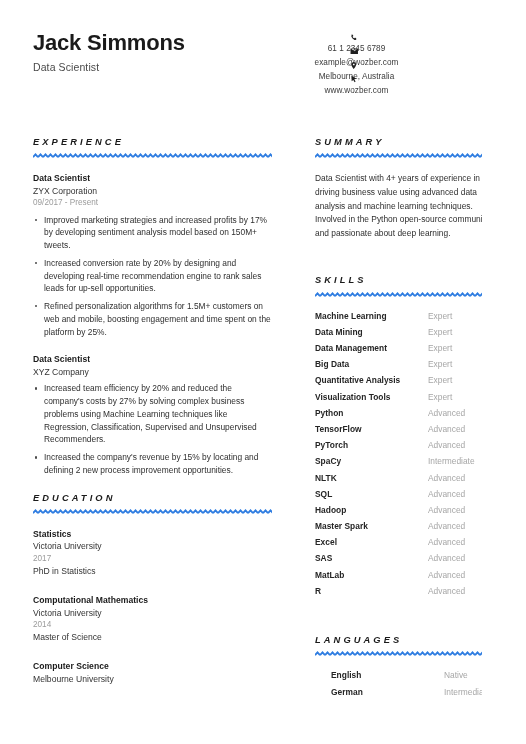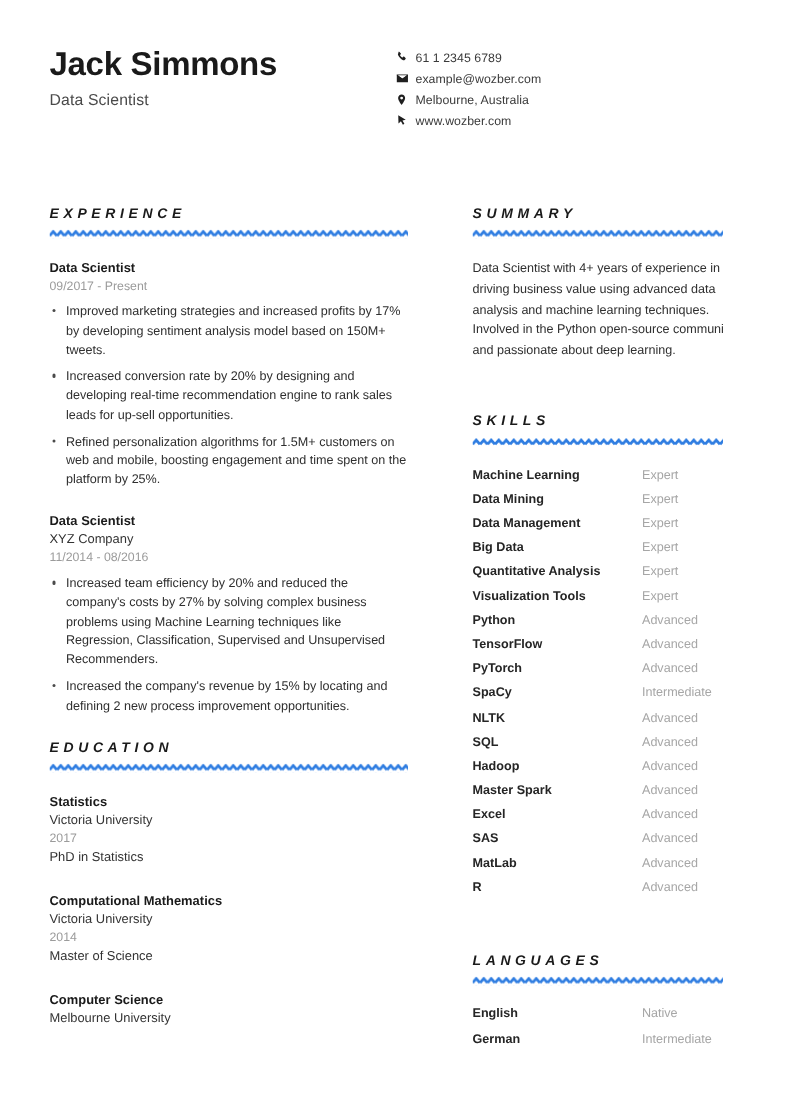--- a/index.html
+++ b/index.html
@@ -58,20 +58,21 @@
     width: 185px;
   }
 
   .contact-item {
     display: flex;
     align-items: center;
     font-size: 8.2px;
     color: #3a3a3a;
     height: 14px;
     letter-spacing: 0.05px;
+    flex-direction: column;
   }
 
   .contact-icon {
     width: 13px;
     flex: 0 0 13px;
     display: inline-flex;
     align-items: center;
     justify-content: flex-start;
     color: #1f1f1f;
   }
@@ -193,21 +194,21 @@
     font-weight: bold;
     color: #252525;
     letter-spacing: 0.02px;
   }
 
   .kv-val {
     font-size: 8.4px;
     color: #a6a6a6;
   }
 
-  .lang-row { height: 17px; }
+  .lang-row { height: 17px; margin-left: 16px; }
 
   
   .gap-summary { height: 36px; }
   .gap-skills  { height: 34px; }
 </style>
 </head>
 <body>
 
 <div class="page">
 
@@ -268,32 +269,32 @@
         <defs>
           <pattern id="wv1" width="5" height="6" patternUnits="userSpaceOnUse">
             <path d="M0 4.2 L2.5 1.4 L5 4.2" stroke="#2f7de1" stroke-width="1.9" fill="none"></path>
           </pattern>
         </defs>
         <rect width="239" height="6" fill="url(#wv1)"></rect>
       </svg>
 
       <div class="entry">
         <div class="entry-role">Data Scientist</div>
+        <div class="entry-org">ZYX Corporation</div>
         <div class="entry-date">09/2017 - Present</div>
         <ul class="bullets">
           <li class="bullet">Improved marketing strategies and increased profits by 17% by developing sentiment analysis model based on 150M+ tweets.</li>
           <li class="bullet">Increased conversion rate by 20% by designing and developing real-time recommendation engine to rank sales leads for up-sell opportunities.</li>
           <li class="bullet">Refined personalization algorithms for 1.5M+ customers on web and mobile, boosting engagement and time spent on the platform by 25%.</li>
         </ul>
       </div>
 
       <div class="entry">
         <div class="entry-role">Data Scientist</div>
         <div class="entry-org">XYZ Company</div>
-        <div class="entry-date">11/2014 - 08/2016</div>
         <ul class="bullets">
           <li class="bullet">Increased team efficiency by 20% and reduced the company's costs by 27% by solving complex business problems using Machine Learning techniques like Regression, Classification, Supervised and Unsupervised Recommenders.</li>
           <li class="bullet">Increased the company's revenue by 15% by locating and defining 2 new process improvement opportunities.</li>
         </ul>
       </div>
     </div>
 
     <div class="section" style="margin-top:17px;">
       <div class="section-title">EDUCATION</div>
       <svg class="wave" viewBox="0 0 239 6" preserveAspectRatio="none">

